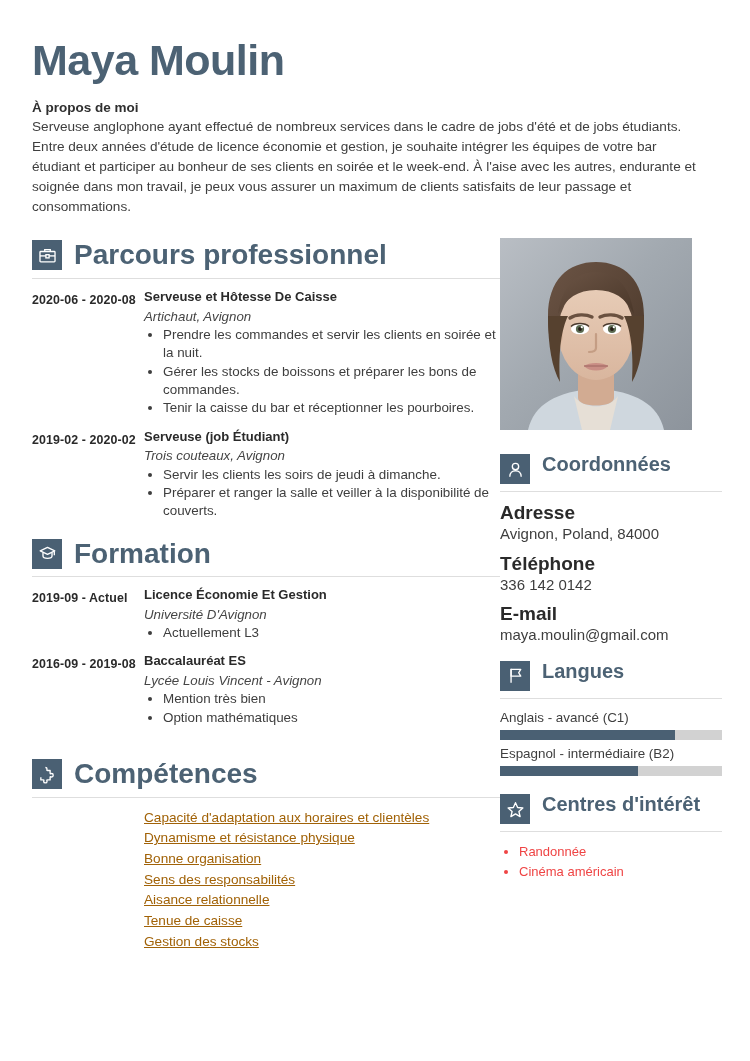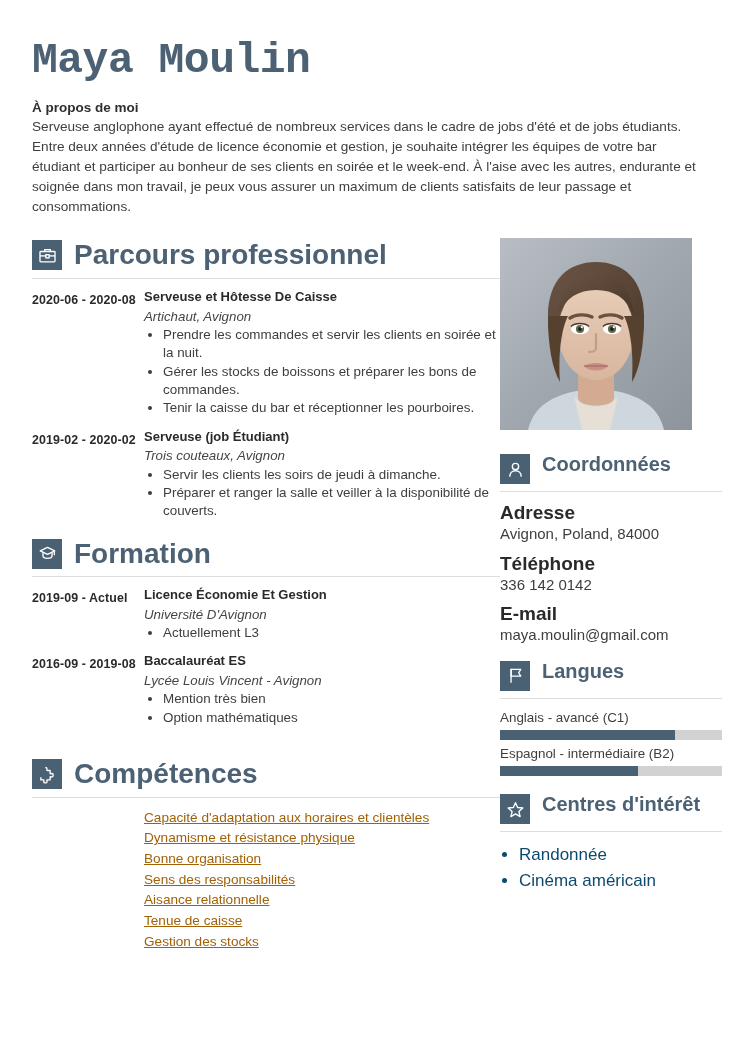--- a/index.html
+++ b/index.html
@@ -28,21 +28,20 @@
   
   .name-block {
     padding: 38px 34px 0 32px;
   }
   .full-name {
     font-size: 43px;
     font-weight: bold;
     color: #4c6274;
     letter-spacing: -0.5px;
     line-height: 1.05;
-    font-family: Liberation Mono, monospace;
   }
 
   
   .about {
     padding: 17px 51px 0 32px;
   }
   .about-title {
     font-size: 13.5px;
     font-weight: bold;
     color: #2f2f2f;
@@ -203,23 +202,23 @@
     height: 10px;
     background: #4a6073;
   }
 
   .interest-list {
     list-style: disc;
     padding-left: 19px;
     margin-top: 4px;
   }
   .interest-list li {
-    font-size: 17px;
+    font-size: 13px;
     line-height: 1.55;
-    color: #0c4a6e;
+    color: #ef4444;
   }
 
   .sec-title-wrap-2line { line-height: 1.15; text-align: center; }
 </style>
 </head>
 <body>
 
 <div class="page">
 
   <div class="name-block">

